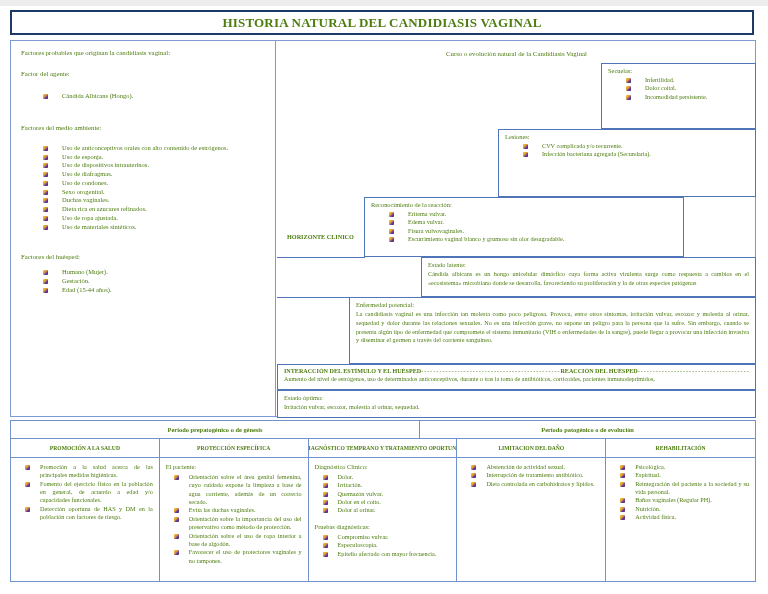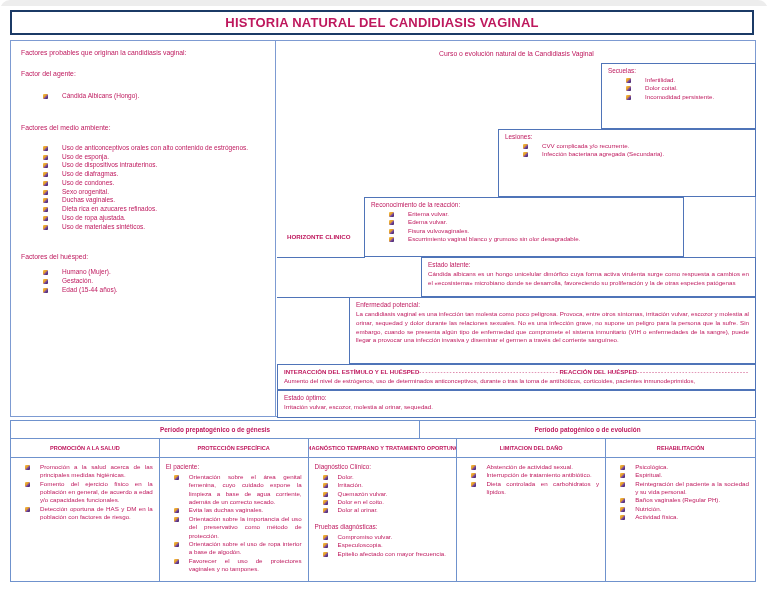--- a/index.html
+++ b/index.html
@@ -1,17 +1,17 @@
 <!DOCTYPE html>
 <html><head>
 <meta charset="utf-8">
 <style>
   html,body{margin:0;padding:0;background:#ffffff;}
   .page{position:relative;width:768px;height:594px;background:#ffffff;overflow:hidden;
-        font-family:Liberation Sans, sans-serif;color:#be185d;border-radius:10px;}
+        font-family:Liberation Serif, serif;color:#4d7c0f;}
   .topstrip{position:absolute;left:0;top:0;width:768px;height:6px;background:#ededed;}
 
   
   .title-box{position:absolute;left:10px;top:10px;width:744px;height:25px;border:2px solid #1b3a66;
              box-sizing:border-box;display:flex;align-items:center;justify-content:center;}
   .title-box span{font-weight:bold;font-size:13px;letter-spacing:.2px;}
 
   
   .main{position:absolute;left:10px;top:40px;width:746px;height:377px;border:1px solid #7d9bd2;
         box-sizing:border-box;}

